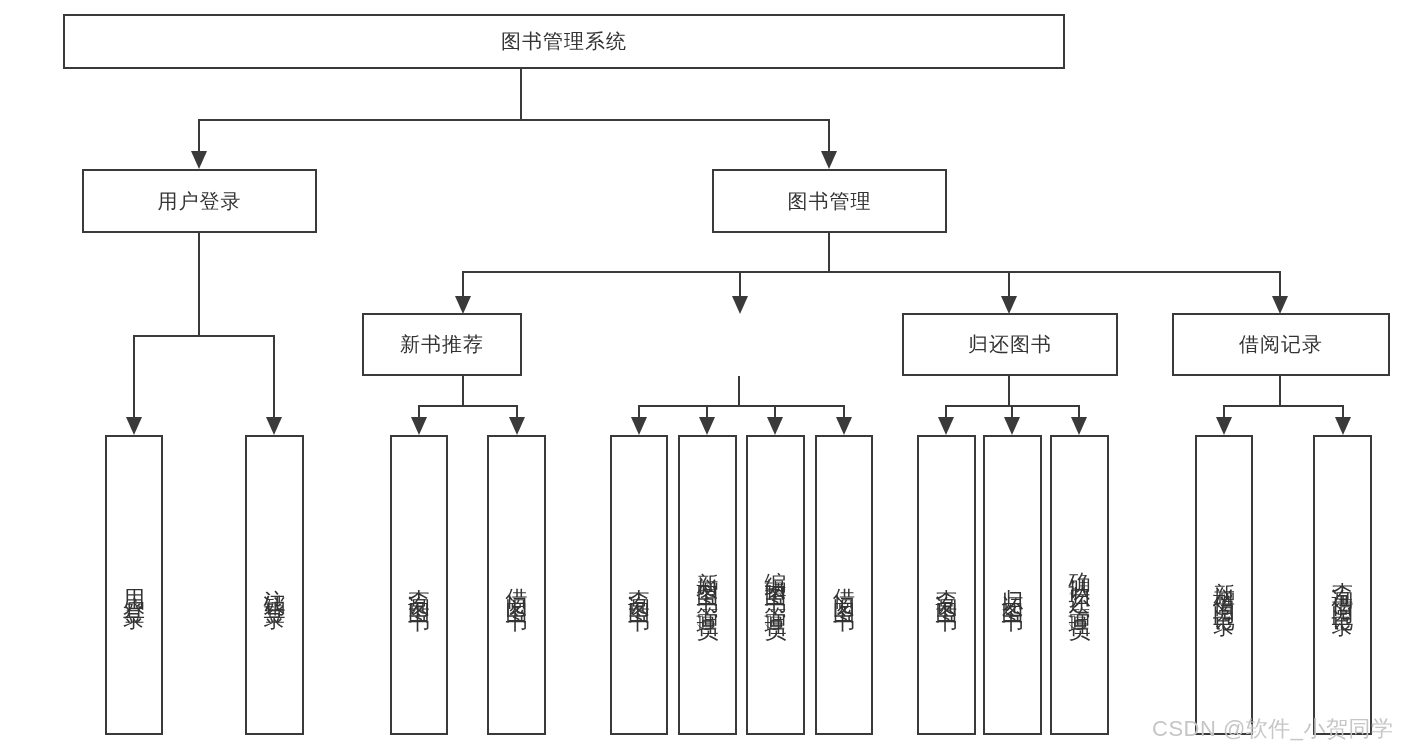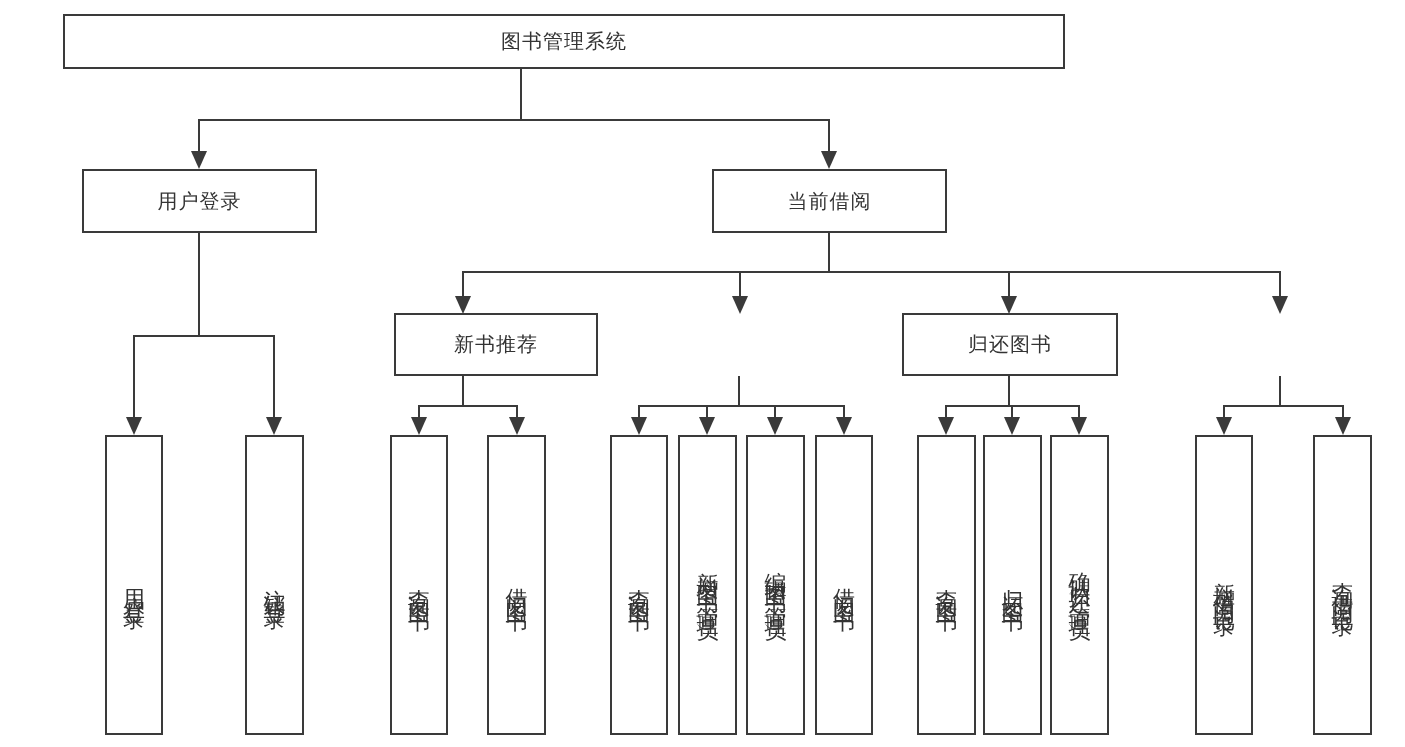--- a/index.html
+++ b/index.html
@@ -100,28 +100,31 @@
   <div class="arrow" style="left:1335px;top:417px;"></div>
 
   <div class="box" style="left:21px;top:14px;width:1002px;height:55px;margin-left:42px;">
     <span class="lbl">图书管理系统</span>
   </div>
 
   <div class="box" style="left:82px;top:169px;width:235px;height:64px;">
     <span class="lbl">用户登录</span>
   </div>
   <div class="box" style="left:712px;top:169px;width:235px;height:64px;">
-    <span class="lbl">当前借阅</span>
+    <span class="lbl">图书管理</span>
   </div>
 
-  <div class="box" style="left:362px;top:313px;width:204px;height:63px;margin-left:32px;">
+  <div class="box" style="left:362px;top:313px;width:160px;height:63px;">
     <span class="lbl">新书推荐</span>
   </div>
   <div class="box" style="left:902px;top:313px;width:216px;height:63px;">
     <span class="lbl">归还图书</span>
+  </div>
+  <div class="box" style="left:1172px;top:313px;width:218px;height:63px;">
+    <span class="lbl">借阅记录</span>
   </div>
 
   <div class="box vbox" style="left:105px;top:435px;width:58px;height:300px;">
     <span class="lbl">用户登录</span>
   </div>
   <div class="box vbox" style="left:245px;top:435px;width:59px;height:300px;">
     <span class="lbl">注销登录</span>
   </div>
 
   <div class="box vbox" style="left:390px;top:435px;width:58px;height:300px;">
@@ -154,14 +157,15 @@
     <span class="lbl">确认归还（管理员）</span>
   </div>
 
   <div class="box vbox" style="left:1195px;top:435px;width:58px;height:300px;">
     <span class="lbl">新增借阅记录</span>
   </div>
   <div class="box vbox" style="left:1313px;top:435px;width:59px;height:300px;">
     <span class="lbl">查询借阅记录</span>
   </div>
 
+  <div class="watermark">CSDN @软件_小贺同学</div>
 
 </div>
 
 </body></html>

